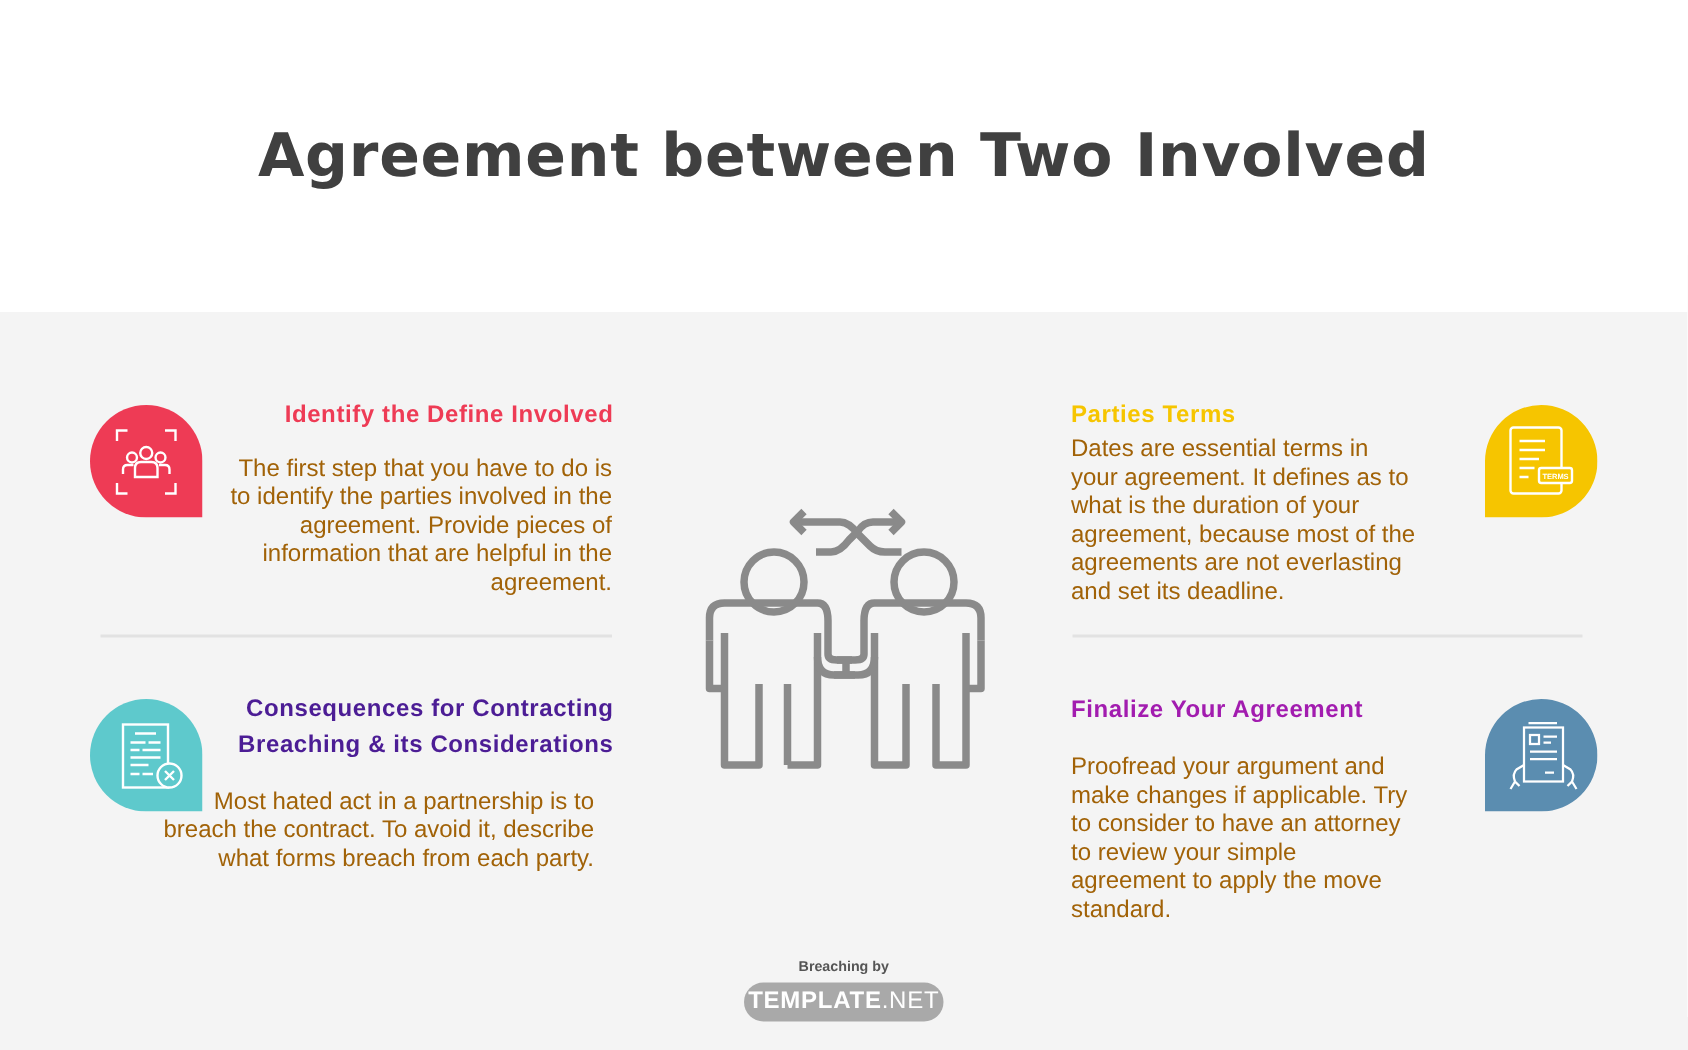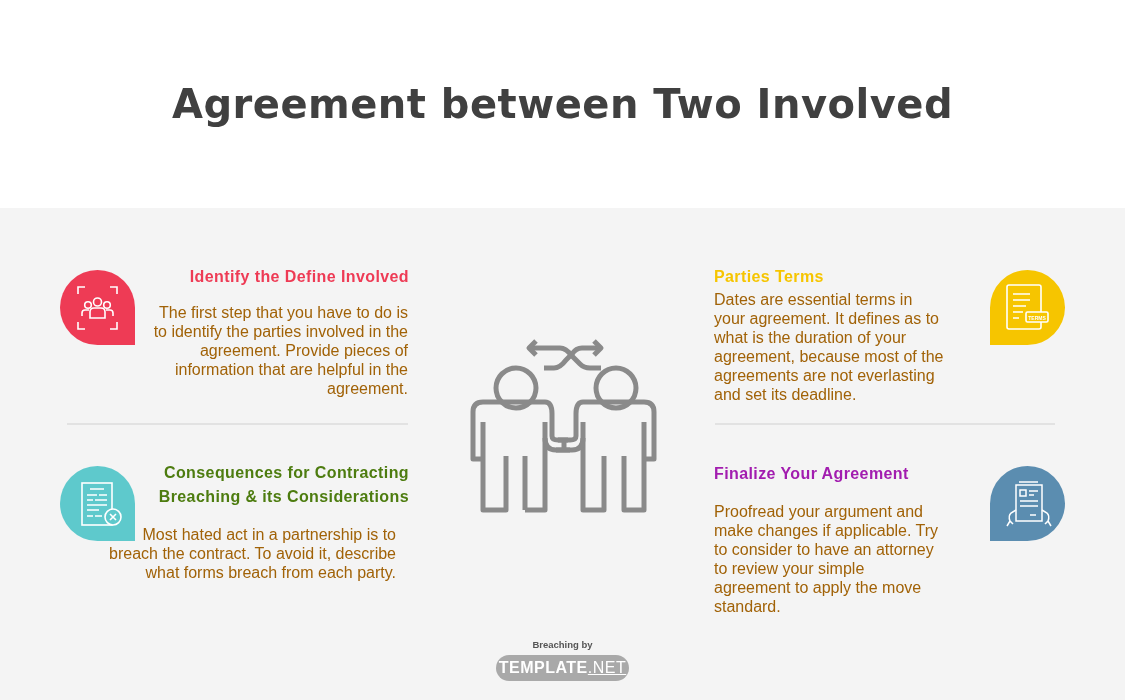--- a/index.html
+++ b/index.html
@@ -24,35 +24,35 @@
   .b-blue { left: 990px; top: 466px; }
 
   .heading { position: absolute; font-size: 16px; font-weight: bold; letter-spacing: 0.4px; line-height: 24px; }
   .body-text { position: absolute; font-size: 16px; color: #a16207; line-height: 19px; }
   .right-align { text-align: right; }
 
   .h1 { left: 150px; width: 259px; top: 265px; color: #ee3b55; text-align: right; }
   .t1 { left: 150px; width: 258px; top: 303px; }
   .h2 { left: 714px; width: 260px; top: 265px; color: #f6c500; }
   .t2 { left: 714px; width: 230px; top: 290px; }
-  .h3 { left: 120px; width: 289px; top: 461px; color: #4d7c0f; text-align: right; }
+  .h3 { left: 120px; width: 289px; top: 461px; color: #4c1d95; text-align: right; }
   .t3 { left: 108px; width: 288px; top: 525px; }
   .h4 { left: 714px; width: 260px; top: 462px; color: #a21caf; }
   .t4 { left: 714px; width: 230px; top: 502px; }
 
   .divider { position: absolute; top: 423px; height: 2px; background: #e2e2e2; }
   .d-left { left: 67px; width: 341px; }
   .d-right { left: 715px; width: 340px; }
 
   .center-icon { position: absolute; left: 466px; top: 334px; width: 194px; height: 182px; }
 
   .credit { position: absolute; left: 0; top: 639px; width: 1125px; text-align: center; font-size: 9.5px; font-weight: bold; color: #555; }
   .brand { position: absolute; left: 496px; top: 655px; width: 133px; height: 26px; border-radius: 13px; background: #a9a9a9;
     color: #fff; font-size: 16px; font-weight: bold; text-align: center; line-height: 26px; letter-spacing: 0.5px; }
-  .brand .light { font-weight: normal; text-decoration: underline; }
+  .brand .light { font-weight: normal; }
 </style>
 </head>
 <body>
 
 <div class="header">
   <div class="main-title">Agreement between Two Involved</div>
 </div>
 
 <div class="panel"></div>
 

